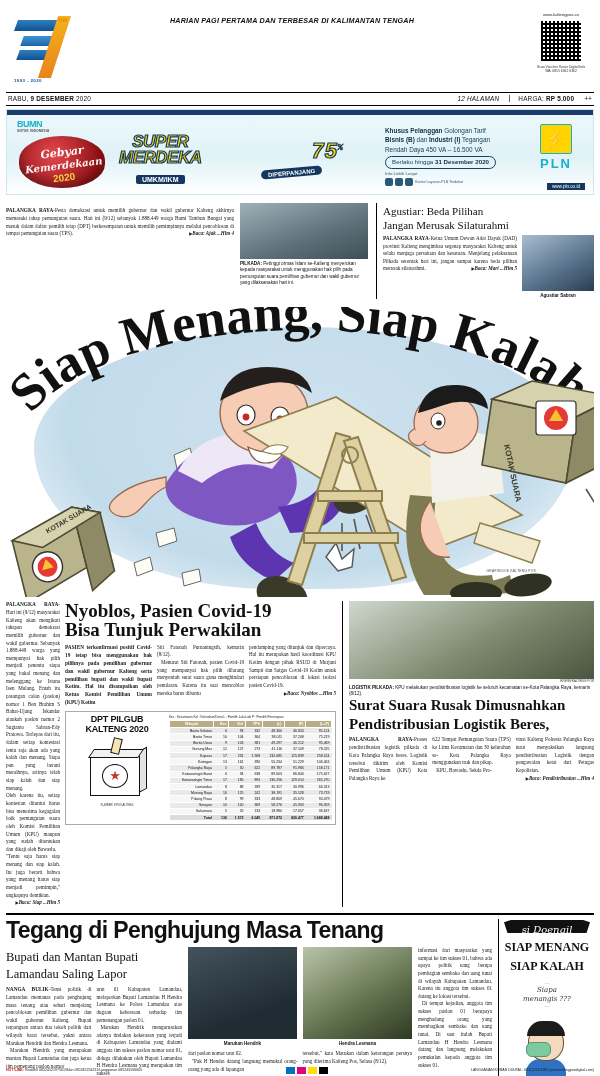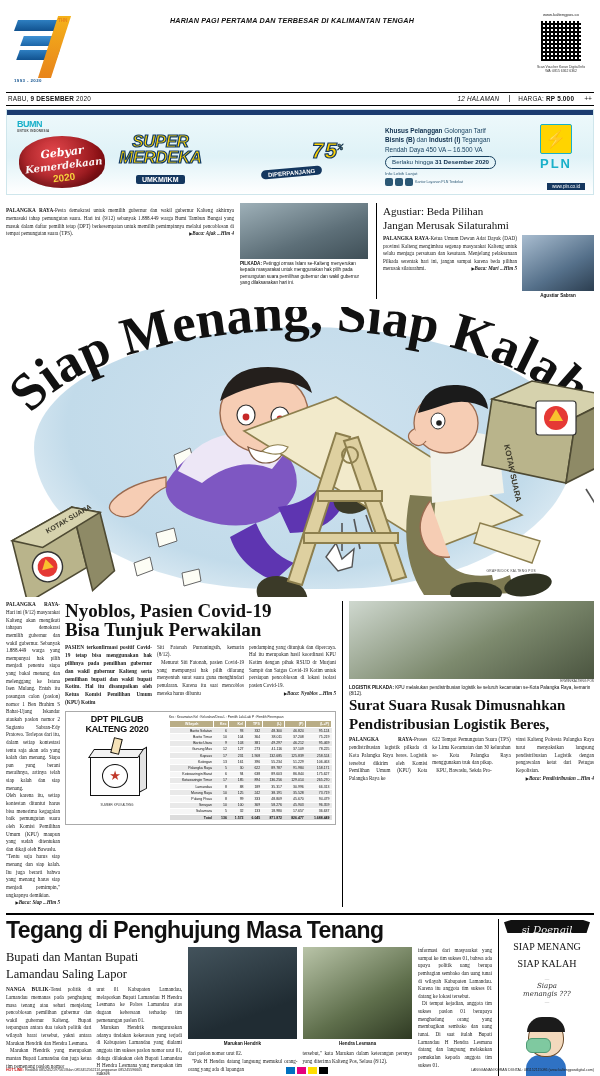--- a/index.html
+++ b/index.html
@@ -205,22 +205,22 @@
   .bot-side { width:92px; border-left:1px solid #000; padding-left:5px; }
   .bigheadline { font-family:"Liberation Sans", sans-serif; font-weight:bold; font-size:23px;
     letter-spacing:-.6px; line-height:1; }
   .subhead { font-family:"Liberation Serif", serif; font-size:12.5px; line-height:1.08; margin-top:4px; }
 
   .doengil-banner { position:relative; text-align:center; height:16px; }
   .doengil-banner .rib { position:absolute; left:0; right:0; top:1px; height:13px; background:#111;
     clip-path:polygon(0 18%,8% 0,92% 0,100% 18%,96% 100%,4% 100%); }
   .doengil-banner span { position:relative; color:#fff; font-family:"DejaVu Serif", serif;
     font-style:italic; font-size:10px; line-height:14px; }
-  .doengil-title { text-align:center; font-family:"Liberation Serif", serif; font-weight:normal;
-    font-size:10px; line-height:1.1; margin-top:6px; }
+  .doengil-title { text-align:center; font-family:"Liberation Serif", serif; font-weight:bold;
+    font-size:12px; line-height:1.1; margin-top:6px; }
   .doengil-q { text-align:center; font-family:"DejaVu Serif", serif; font-style:italic; font-size:7px;
     line-height:1.2; margin-top:7px; color:#333; }
   .doengil-q .dash { font-size:5px; color:#999; }
   .doengil-figure { width:70px; height:92px; margin:6px auto 0; position:relative; }
   .df-body { position:absolute; left:14px; top:44px; width:40px; height:46px; background:#2f72c4;
     border-radius:14px 14px 4px 4px; }
   .df-head { position:absolute; left:16px; top:8px; width:36px; height:38px; background:#f3d9bd;
     border-radius:50% 50% 46% 46%; border:1px solid #6b4b2a; }
   .df-hair { position:absolute; left:15px; top:6px; width:38px; height:15px; background:#1b1b1b;
     border-radius:20px 20px 0 0; }

